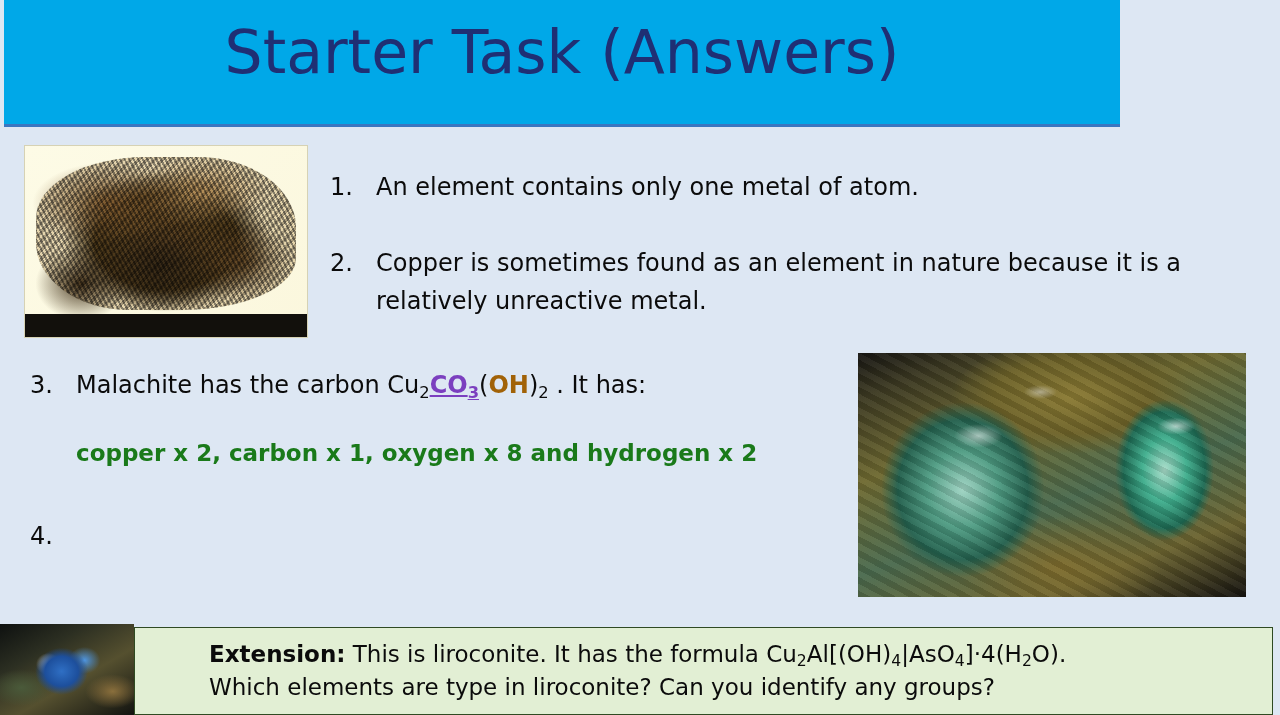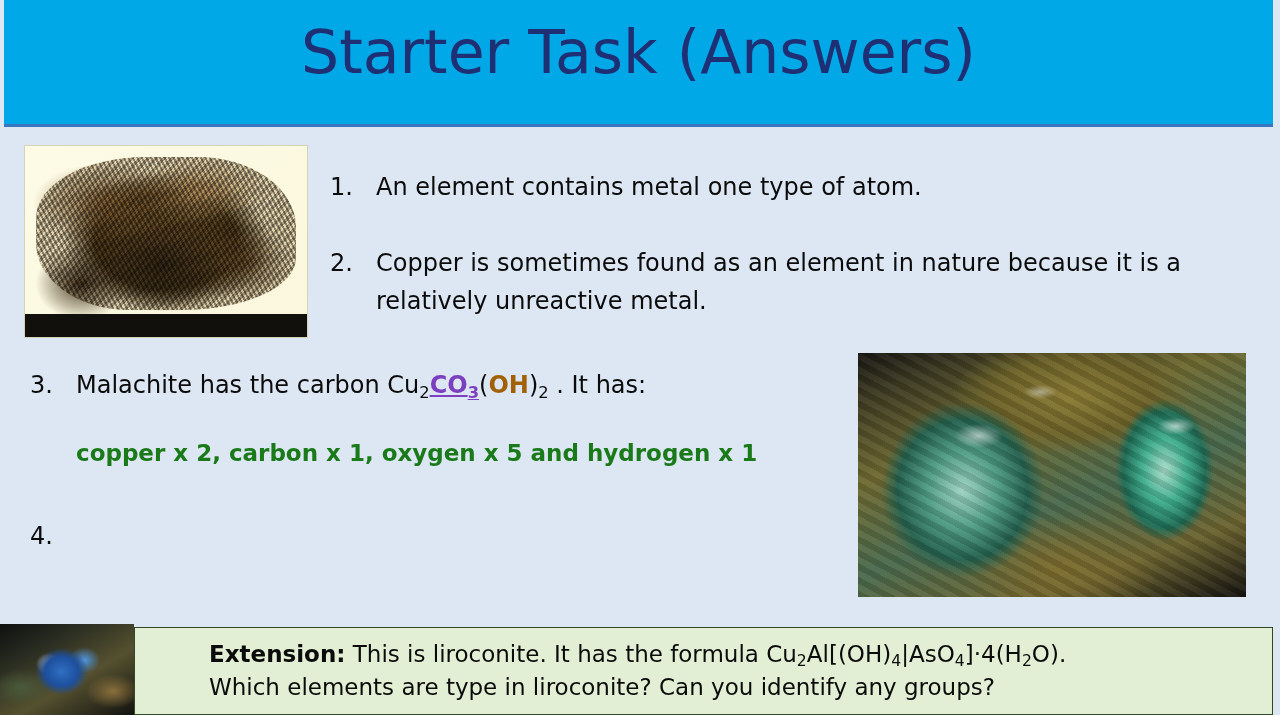--- a/index.html
+++ b/index.html
@@ -13,21 +13,21 @@
     background: #dde7f3;
     font-family: "Liberation Sans", sans-serif;
     position: relative;
   }
 
   
   .title-banner {
     position: absolute;
     left: 4px;
     top: 0;
-    width: 1269px;
+    width: 1116px;
     height: 127px;
     background: #00a8e8;
     border-bottom: 3px solid #3a76c0;
     box-sizing: border-box;
   }
   .title-text {
     position: absolute;
     left: 0;
     right: 0;
     top: 17px;
@@ -187,34 +187,34 @@
 </div>
 
 <div class="photo photo-copper"></div>
 <div class="photo photo-malachite"></div>
 <div class="photo photo-liroconite"></div>
 
 <div class="answers">
 
   <div class="item item-1">
     <span class="num">1.</span>
-    <span class="body">An element contains metal one type of atom.</span>
+    <span class="body">An element contains only one metal of atom.</span>
   </div>
 
   <div class="item item-2">
     <span class="num">2.</span>
     <span class="body">Copper is sometimes found as an element in nature because it is a relatively unreactive metal.</span>
   </div>
 
   <div class="item item-3">
     <span class="num">3.</span>
     <span class="body"><span>Malachite has the carbon Cu</span><sub>2</sub><span class="co3">CO</span><sub class="co3">3</sub><span>(</span><span class="oh">OH</span><span>)</span><sub>2</sub><span> . It has:</span></span>
   </div>
 
-  <div class="answer-green">copper x 2, carbon x 1, oxygen x 5 and hydrogen x 1</div>
+  <div class="answer-green">copper x 2, carbon x 1, oxygen x 8 and hydrogen x 2</div>
 
   <div class="item item-4">
     <span class="num">4.</span>
     <span class="body">
     </span>
   </div>
 
 </div>
 
 <div class="extension-box">

